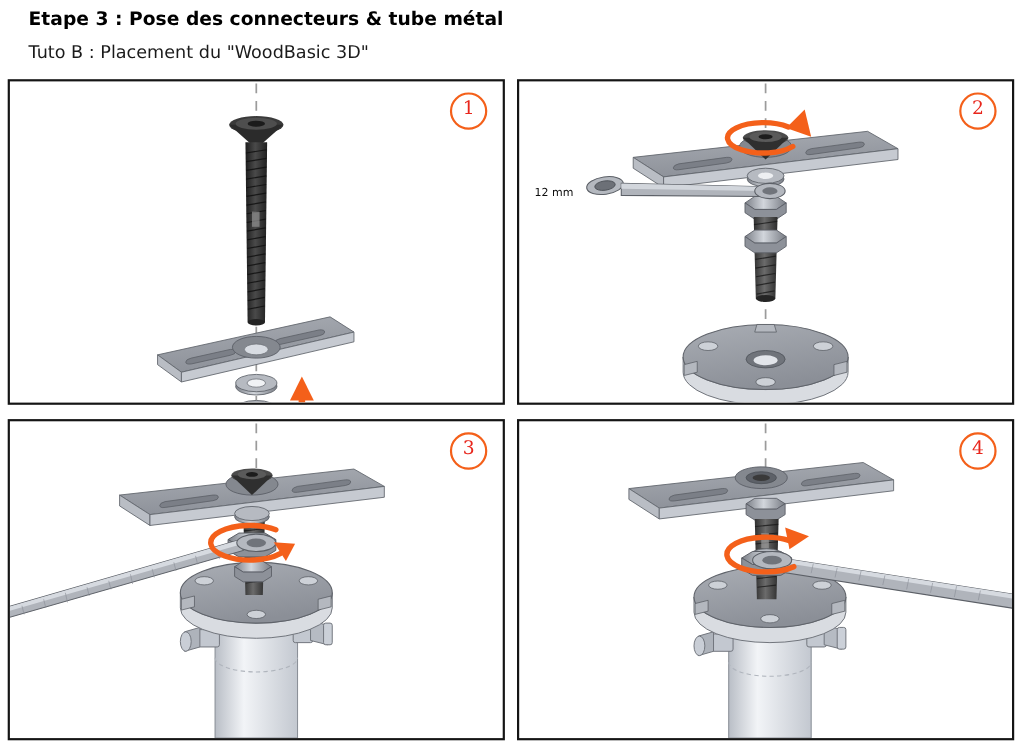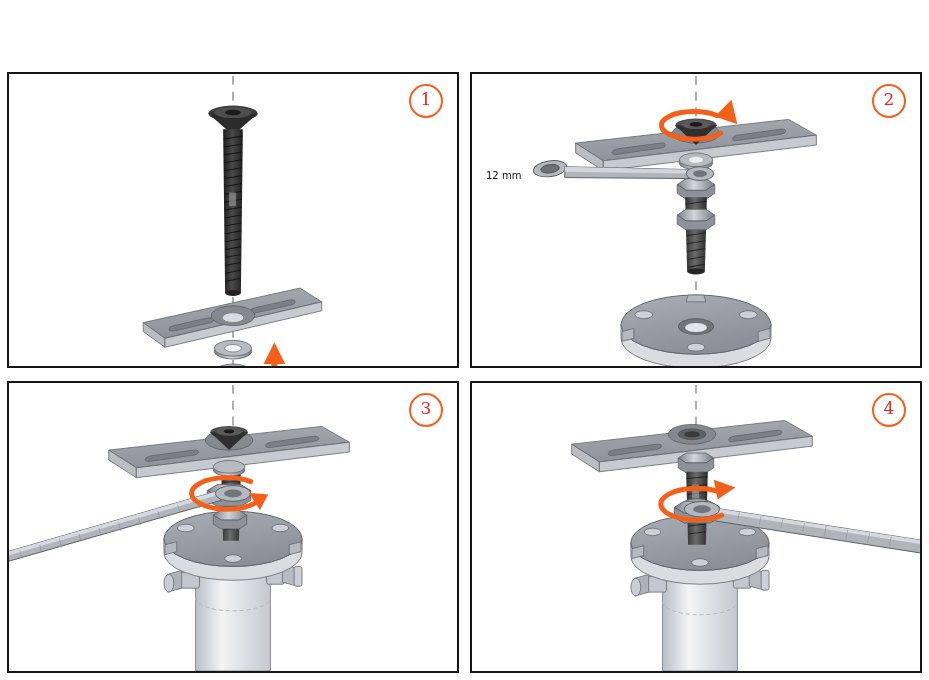--- a/index.html
+++ b/index.html
@@ -49,20 +49,22 @@
     font-family:"DejaVu Sans","Liberation Sans",sans-serif;
     font-size:10px;color:#0d0d0d;white-space:nowrap;
   }
   #lbl12{left:14px;top:96px;}
   svg{display:block;}
 </style>
 </head>
 <body>
 
 <div id="header">
+  <div id="title">Etape 3 : Pose des connecteurs &amp; tube métal</div>
+  <div id="subtitle">Tuto B : Placement du "WoodBasic 3D"</div>
 </div>
 
 <div class="panel" id="panel1">
   <svg class="stage" viewBox="0 0 452 296">
     <defs>
       <linearGradient id="plateTopG" x1="0" y1="0" x2="0.3" y2="1">
         <stop offset="0%" stop-color="#a8acb3"></stop>
           <stop offset="100%" stop-color="#8d9199"></stop>
       </linearGradient>
       <linearGradient id="boltG" x1="0" y1="0" x2="1" y2="0">

